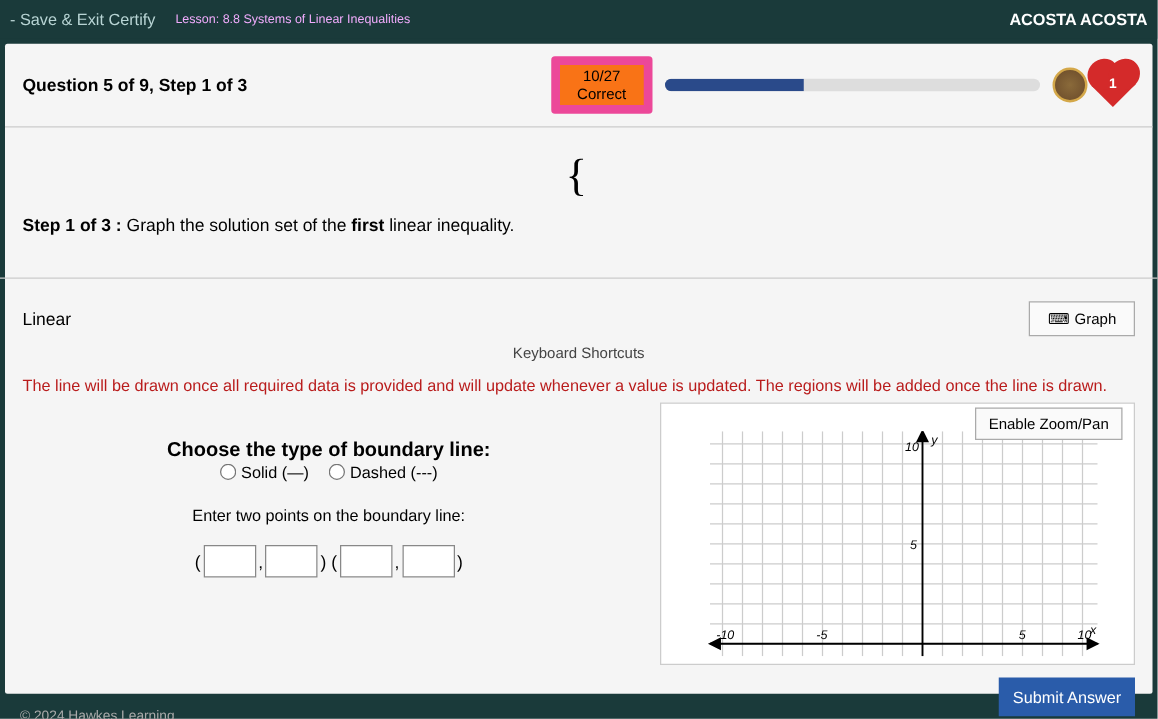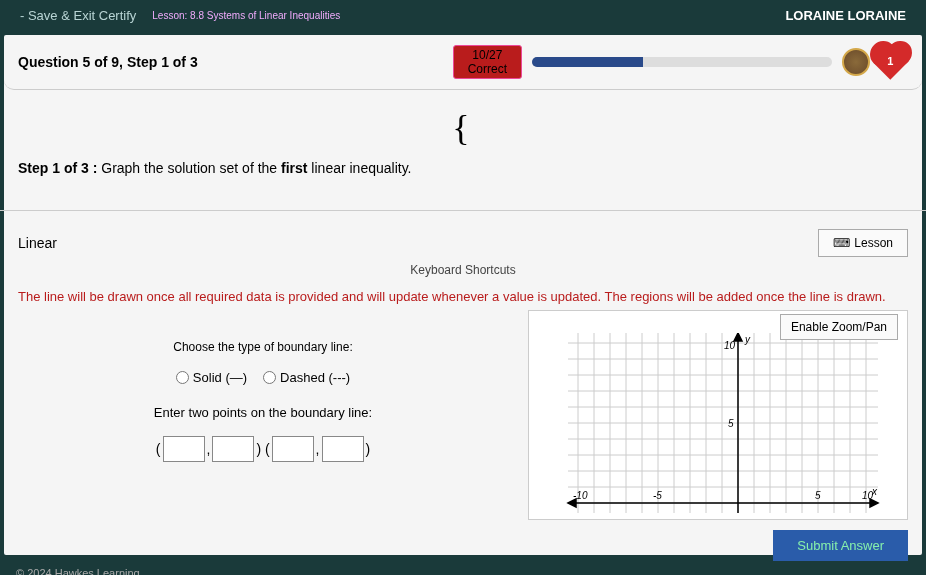--- a/index.html
+++ b/index.html
@@ -1,25 +1,25 @@
 <!DOCTYPE html>
 <html><head>
   <meta charset="utf-8">
   <style>
     * { box-sizing: border-box; margin: 0; padding: 0; }
     body { font-family: Arial, sans-serif; font-size: 13px; background: #1a3a3a; width: 926px; height: 575px; overflow: hidden; }
-    .top-bar { background: #1a3a3a; color: #fff; padding: 8px 20px; display: flex; align-items: center; justify-content: space-between; }
+    .top-bar { background: #1a3a3a; color: #fff; padding: 8px 8px; display: flex; align-items: center; justify-content: space-between; }
     .top-left { display: flex; align-items: center; gap: 16px; }
     .save-exit { color: #b8d4d4; font-size: 13px; }
     .lesson { color: #f0abfc; font-size: 10px; }
     .user-name { color: #fff; font-weight: bold; font-size: 13px; }
     .content { background: #f5f5f5; margin: 4px; border-radius: 2px; height: 520px; position: relative; }
-    .header-row { display: flex; align-items: center; padding: 10px 14px; border-bottom: 1px solid #ccc; border-radius: 10px; }
+    .header-row { display: flex; align-items: center; padding: 10px 14px; border-bottom: 1px solid #ccc; }
     .question-label { font-weight: bold; font-size: 14px; flex: 0 0 auto; }
-    .score-box { margin-left: auto; margin-right: 10px; text-align: center; padding: 2px 14px; border: 1px solid #ec4899; background: #b91c1c; border-radius: 3px; }
+    .score-box { margin-left: auto; margin-right: 10px; text-align: center; padding: 2px 14px; border: 7px solid #ec4899; background: #f97316; border-radius: 3px; }
     .score-top { font-size: 12px; }
     .score-bottom { font-size: 12px; }
     .progress-wrap { width: 300px; height: 10px; background: #ddd; border-radius: 5px; margin-right: 10px; overflow: hidden; }
     .progress-fill { height: 100%; background: #2a4a8a; width: 37%; }
     .medal { width: 28px; height: 28px; border: 2px solid #d4a84a; border-radius: 50%; margin-right: 8px; display: flex; align-items: center; justify-content: center; background: radial-gradient(#8a6a3a,#6a4a2a); }
     .heart { width: 26px; height: 24px; background: #d42a2a; position: relative; transform: rotate(-45deg); margin-right: 4px; }
     .heart::before, .heart::after { content: ""; width: 26px; height: 24px; background: #d42a2a; border-radius: 50%; position: absolute; }
     .heart::before { top: -12px; left: 0; }
     .heart::after { top: 0; left: 12px; }
     .heart-num { position: absolute; color: #fff; font-size: 11px; font-weight: bold; transform: rotate(45deg); top: 5px; left: 10px; z-index: 2;}
@@ -31,43 +31,43 @@
     .step-text { font-size: 14px; margin-bottom: 12px; margin-top: 12px; }
     .step-text b { font-weight: bold; }
     .divider { border-bottom: 1px solid #ccc; margin: 8px -14px; }
     .answer-row { display: flex; align-items: center; padding: 10px 14px 6px; }
     .answer-label { font-size: 14px; }
     .keypad-btn { margin-left: auto; padding: 6px 14px; border: 1px solid #aaa; background: #fafafa; font-size: 12px; cursor: pointer; display: flex; align-items: center; gap: 4px; }
     .shortcuts { text-align: center; padding: 0 14px 6px; font-size: 12px; color: #444; }
     .instruction { padding: 6px 14px; font-size: 13px; color: #b91c1c; }
     .work-area { display: flex; padding: 0 14px; gap: 20px; }
     .left-col { flex: 1; text-align: center; padding-top: 30px; }
-    .boundary-label { font-weight: normal; font-size: 12px; margin-bottom: 16px; }
+    .boundary-label { font-weight: bold; font-size: 16px; }
     .radio-row { margin-bottom: 20px; font-size: 13px; display:flex; justify-content:center; gap:16px;}
     .radio-row label { cursor: pointer; display:flex; align-items:center; gap:4px;}
     .points-label { font-weight: normal; font-size: 13px; margin-bottom: 16px; }
     .input-row { font-size: 14px; display:flex; justify-content:center; align-items:center; gap:2px;}
     .coord-input { width: 42px; height: 26px; border: 1px solid #888; background:#fff; text-align: center; }
     .right-col { flex: 0 0 380px; position: relative; }
     .zoom-btn { position: absolute; right: 10px; top: 4px; padding: 5px 10px; border: 1px solid #aaa; background: #fafafa; font-size: 12px; cursor: pointer; z-index:2;}
     .graph-holder { border: 1px solid #ccc; background:#fff; padding: 6px; height: 210px; display:flex; align-items:flex-end; justify-content:center;}
     .submit-row { text-align: right; padding: 10px 14px 4px; }
-    .submit-btn { background: #2a5caa; color: #86efac; padding: 8px 24px; border: none; font-size: 13px; cursor: pointer; }
+    .submit-btn { background: #2a5caa; color: #ffffff; padding: 8px 11px; border: none; font-size: 13px; cursor: pointer; }
     .footer { color: #aaa; font-size: 11px; padding: 8px 16px; }
     svg { display:block; }
   </style>
 </head>
 <body>
 
 <div class="top-bar">
   <div class="top-left">
     <span class="save-exit">- Save &amp; Exit Certify</span>
     <span class="lesson">Lesson: 8.8 Systems of Linear Inequalities</span>
   </div>
-  <span class="user-name">LORAINE LORAINE</span>
+  <span class="user-name">ACOSTA ACOSTA</span>
 </div>
 
 <div class="content">
   <div class="header-row">
     <span class="question-label">Question 5 of 9, Step 1 of 3</span>
     <div class="score-box">
       <div class="score-top">10/27</div>
       <div class="score-bottom">Correct</div>
     </div>
     <div class="progress-wrap">
@@ -89,21 +89,21 @@
       <b>Step 1 of 3 :</b><span> Graph the solution set of the </span><b>first</b><span> linear inequality.</span>
     </div>
   </div>
 
   <div class="divider"></div>
 
   <div class="answer-row">
     <span class="answer-label">Linear</span>
     <button class="keypad-btn">
       <span>⌨</span>
-      <span>Lesson</span>
+      <span>Graph</span>
     </button>
   </div>
   <div class="shortcuts">Keyboard Shortcuts</div>
 
   <div class="instruction">The line will be drawn once all required data is provided and will update whenever a value is updated. The regions will be added once the line is drawn.</div>
 
   <div class="work-area">
     <div class="left-col">
       <div class="boundary-label">Choose the type of boundary line:</div>
       <div class="radio-row">

